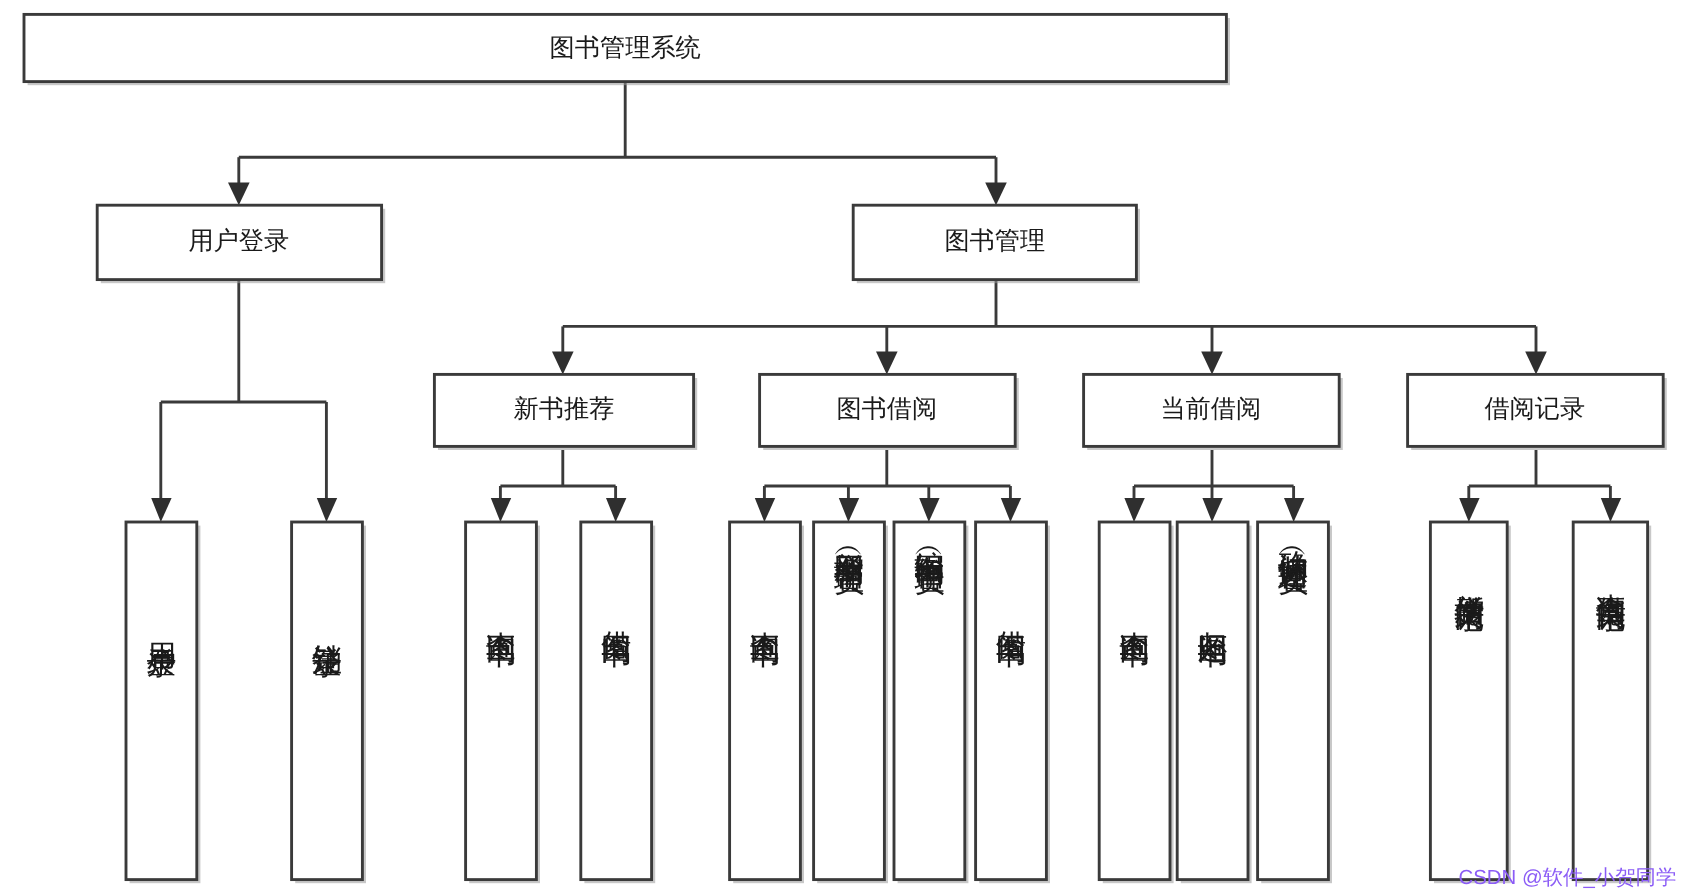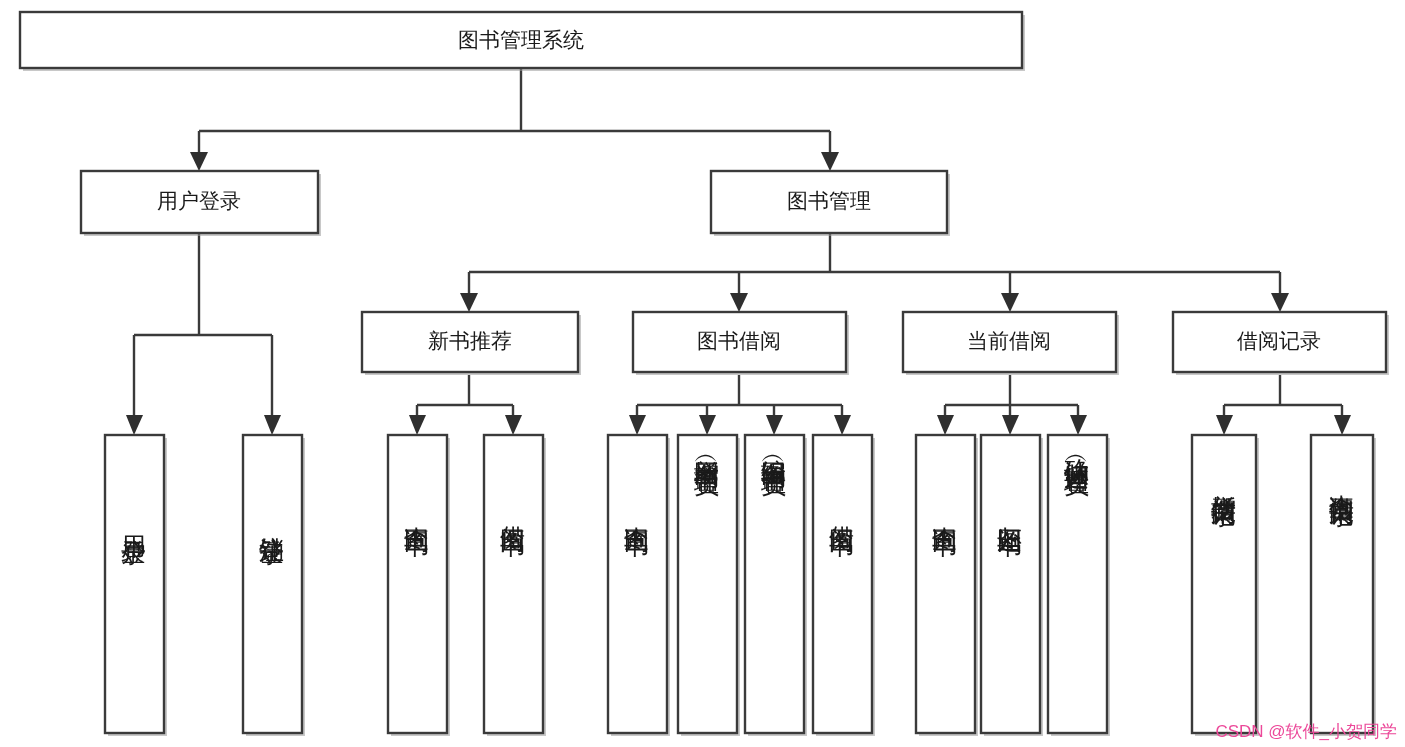--- a/index.html
+++ b/index.html
@@ -59,21 +59,21 @@
     text-orientation: upright;
     text-anchor: middle;
     letter-spacing: 2px;
   }
   .watermark {
     position: absolute;
     right: 8px;
     bottom: 4px;
     font-family: "Liberation Sans", "DejaVu Sans", sans-serif;
     font-size: 17px;
-    color: #ec4899;
+    color: #8b5cf6;
     white-space: nowrap;
     user-select: none;
   }
 </style>
 </head>
 <body>
 
 <div id="diagram-root">
 
   <svg id="flow" viewBox="0 0 1405 747">

